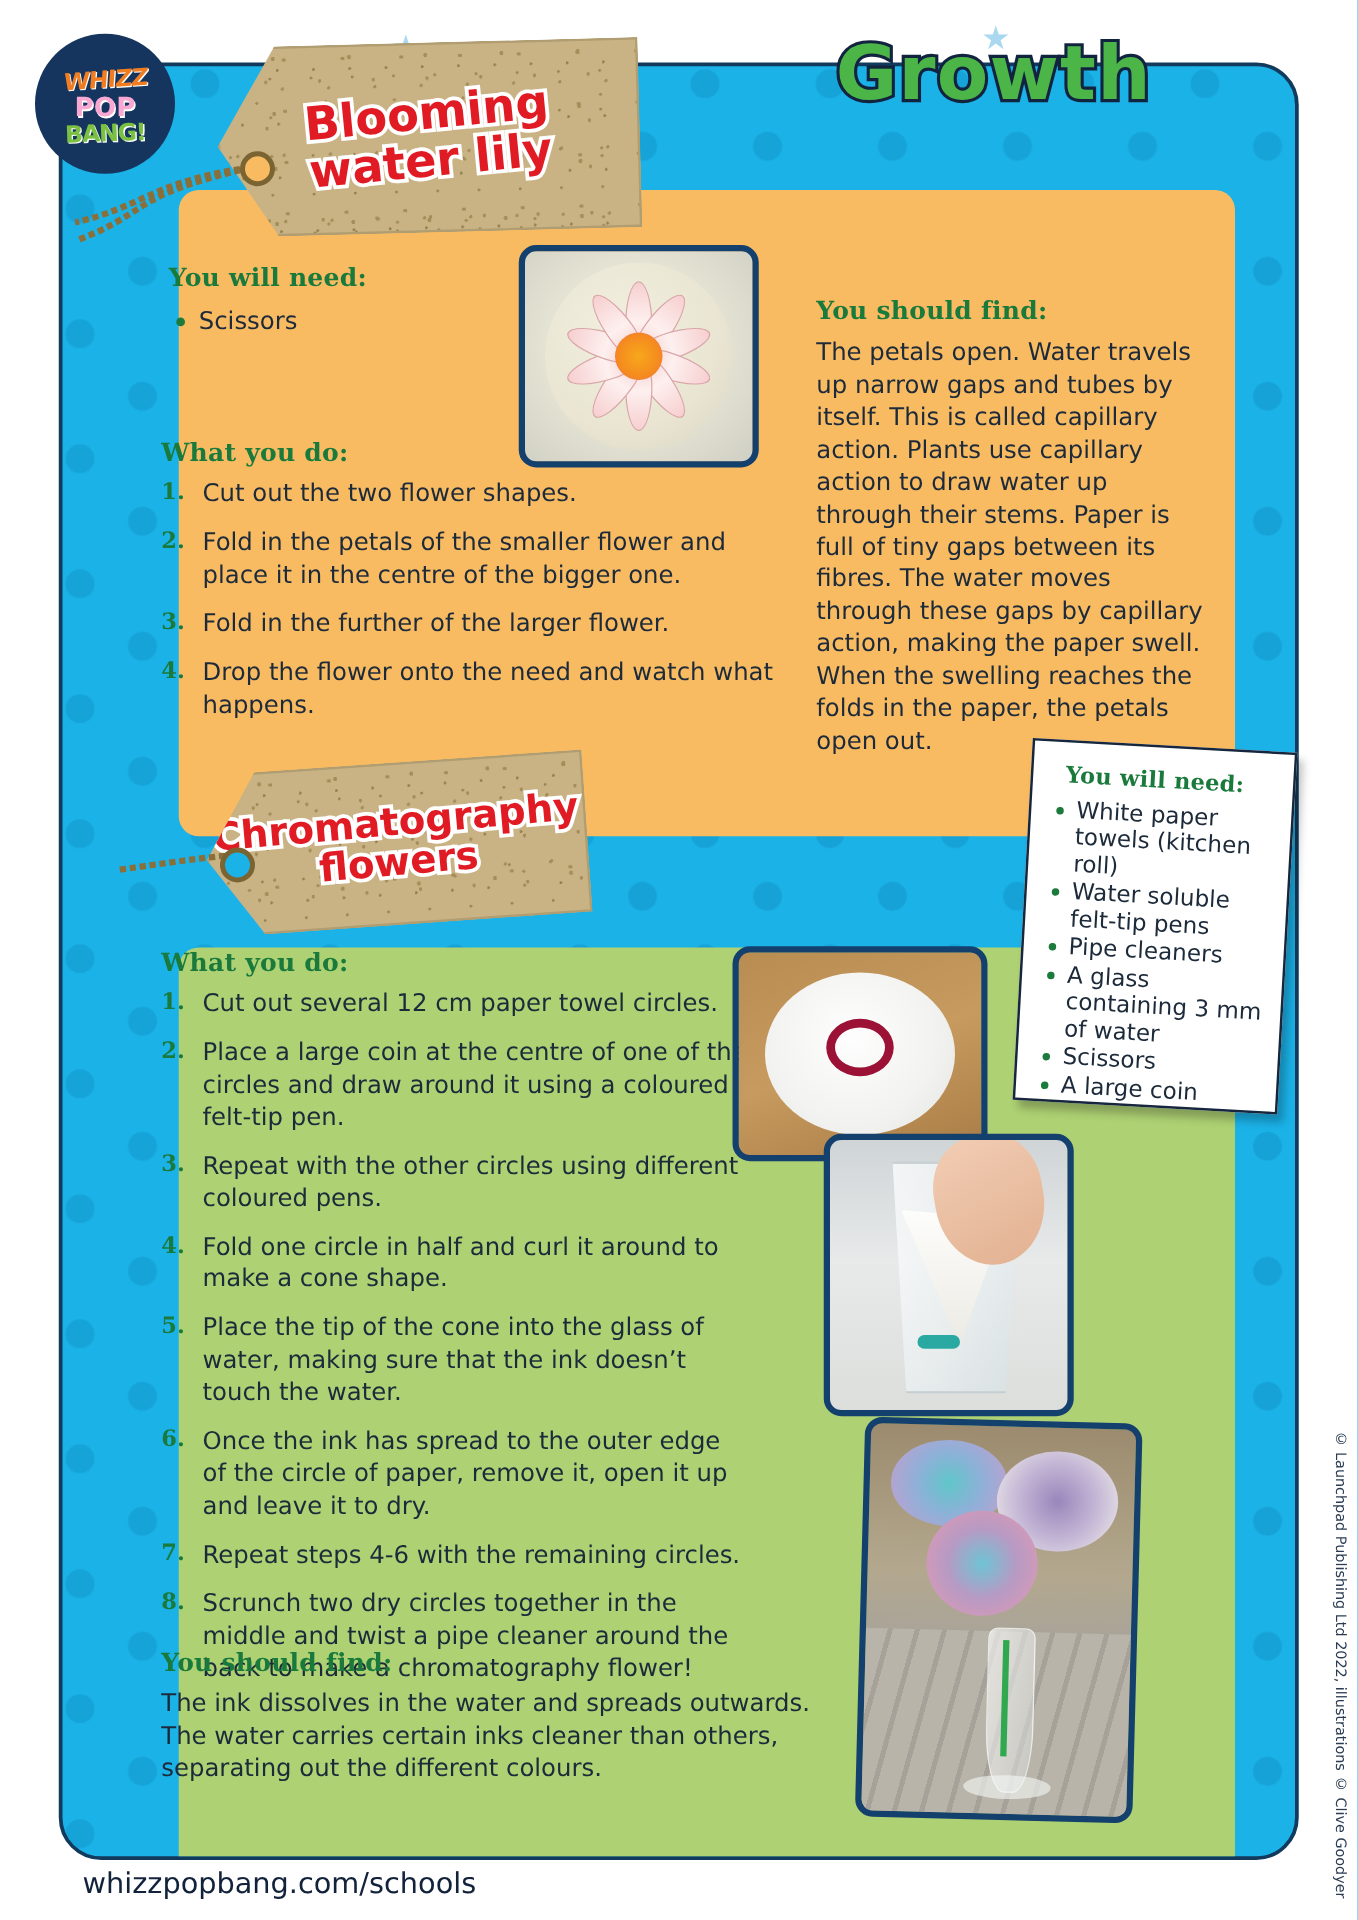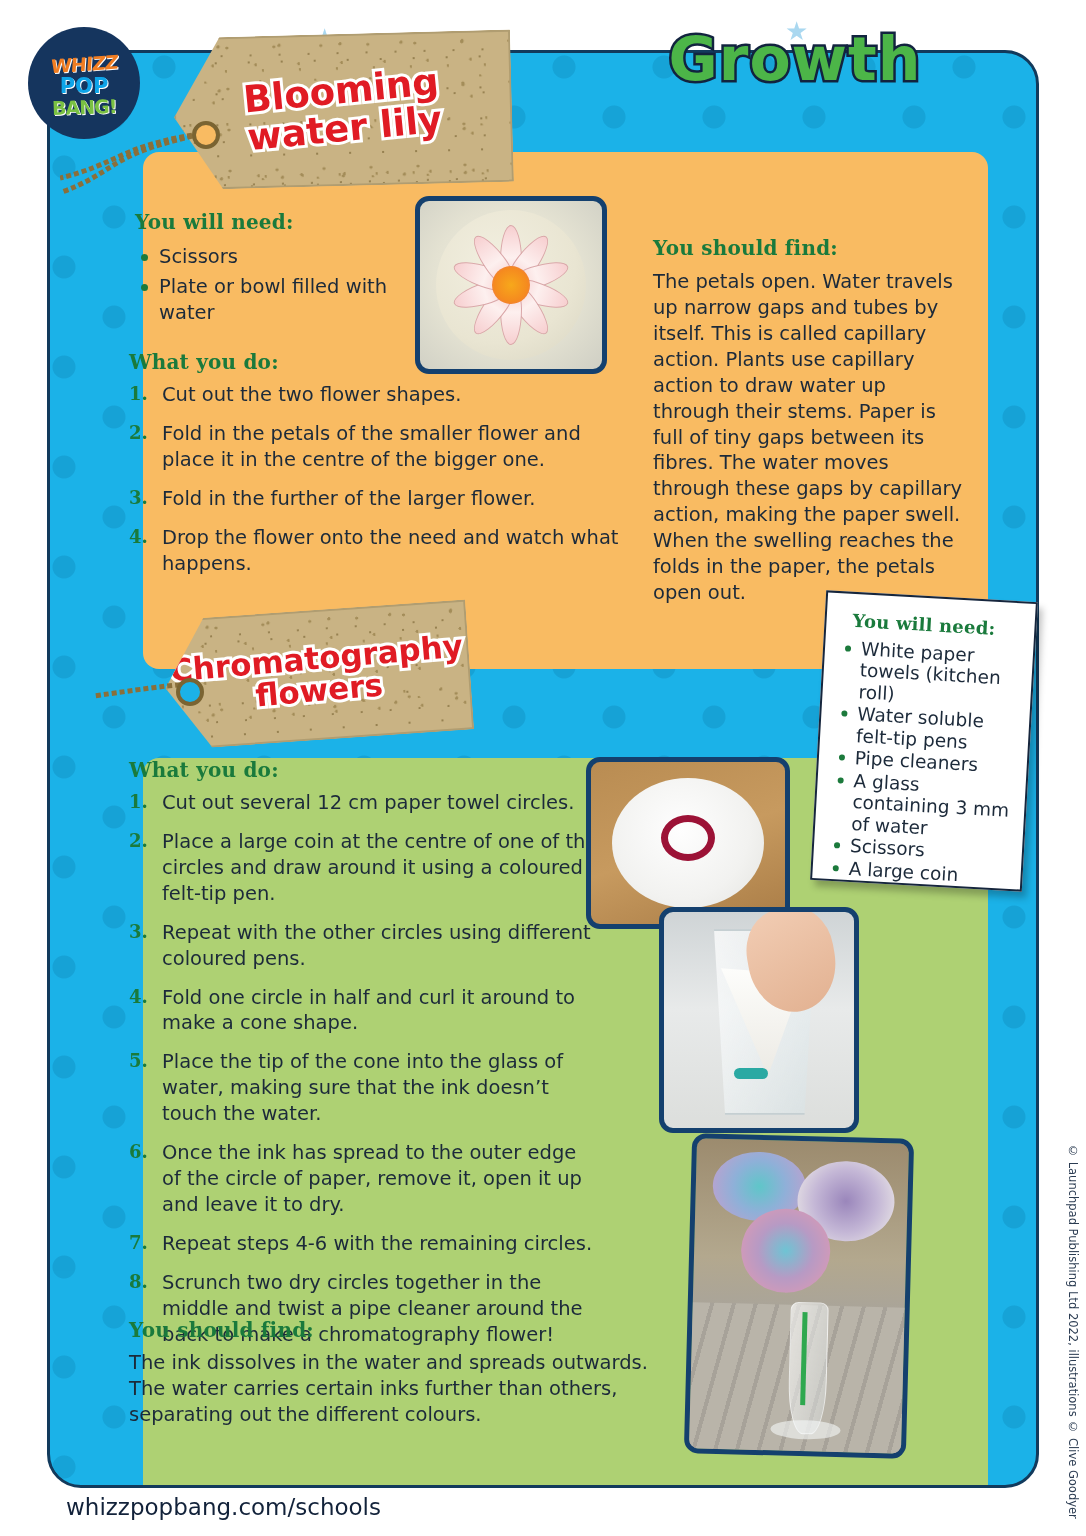--- a/index.html
+++ b/index.html
@@ -44,21 +44,21 @@
 
   
   #logo{
     position:absolute;left:28px;top:27px;width:112px;height:112px;border-radius:50%;
     background:#15355e;display:flex;flex-direction:column;align-items:center;
     justify-content:center;box-sizing:border-box;padding-top:4px;
   }
   #logo .l1{font-family:"DejaVu Sans",sans-serif;font-weight:bold;font-size:19px;
     color:#f07d22;transform:skewX(-8deg) rotate(-4deg);letter-spacing:-1px;
     text-shadow:1px 1px 0 #fff;}
-  #logo .l2{font-weight:bold;font-size:21px;color:#0ea5e9;letter-spacing:0px;
+  #logo .l2{font-weight:bold;font-size:21px;color:#f9a8d4;letter-spacing:0px;
     text-shadow:1px 1px 0 #fff;margin-top:-1px;text-align:right;}
   #logo .l3{font-weight:bold;font-size:19px;color:#7ac143;letter-spacing:-1px;
     text-shadow:1px 1px 0 #fff;margin-top:-2px;transform:rotate(-2deg);}
 
   
   #title{
     position:absolute;left:560px;top:14px;width:470px;text-align:center;
     pointer-events:none;
   }
   #title .t-line{
@@ -279,21 +279,20 @@
     <span>Chromatography</span><br>
     <span>flowers</span>
   </div>
 </div>
 <div id="hole2" class="tag-hole"></div>
 
 <div id="owl-need">
   <div class="head">You will need:</div>
   <ul class="bullets body-txt">
     <li>Scissors</li>
-    <li>Plate or bowl filled with water</li>
   </ul>
 </div>
 
 <div id="owl-do">
   <div class="head">What you do:</div>
   <ol class="steps body-txt">
     <li>Cut out the two flower shapes.</li>
     <li>Fold in the petals of the smaller flower and place it in the centre of the bigger one.</li>
     <li>Fold in the further of the larger flower.</li>
     <li>Drop the flower onto the need and watch what happens.</li>
@@ -341,21 +340,21 @@
     <li>Fold one circle in half and curl it around to make a cone shape.</li>
     <li>Place the tip of the cone into the glass of water, making sure that the ink doesn’t touch the water.</li>
     <li>Once the ink has spread to the outer edge of the circle of paper, remove it, open it up and leave it to dry.</li>
     <li>Repeat steps 4-6 with the remaining circles.</li>
     <li>Scrunch two dry circles together in the middle and twist a pipe cleaner around the back to make a chromatography flower!</li>
   </ol>
 </div>
 
 <div id="gsf">
   <div class="head">You should find:</div>
-  <p class="body-txt" style="margin:8px 0 0 0;">The ink dissolves in the water and spreads outwards. The water carries certain inks further than others, separating out the different colours.</p>
+  <p class="body-txt" style="margin:8px 0 0 0;">The ink dissolves in the water and spreads outwards. The water carries certain inks cleaner than others, separating out the different colours.</p>
 </div>
 
 <div id="photo-towel" class="photo">
   <div class="towel-circle"></div>
   <div class="ink-ring"></div>
 </div>
 
 <div id="photo-glass" class="photo">
   <div class="glass-body"></div>
   <div class="cone"></div>

